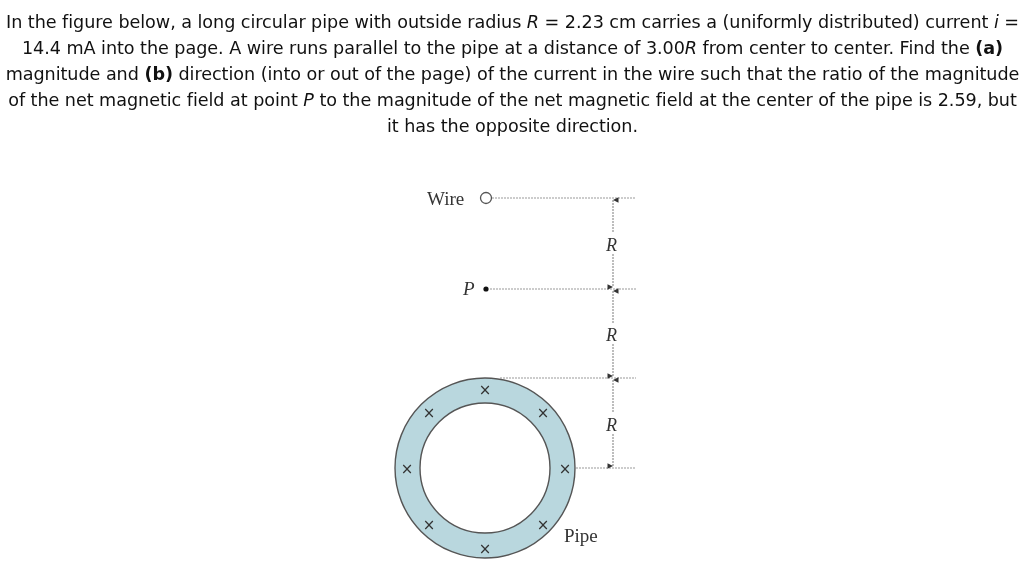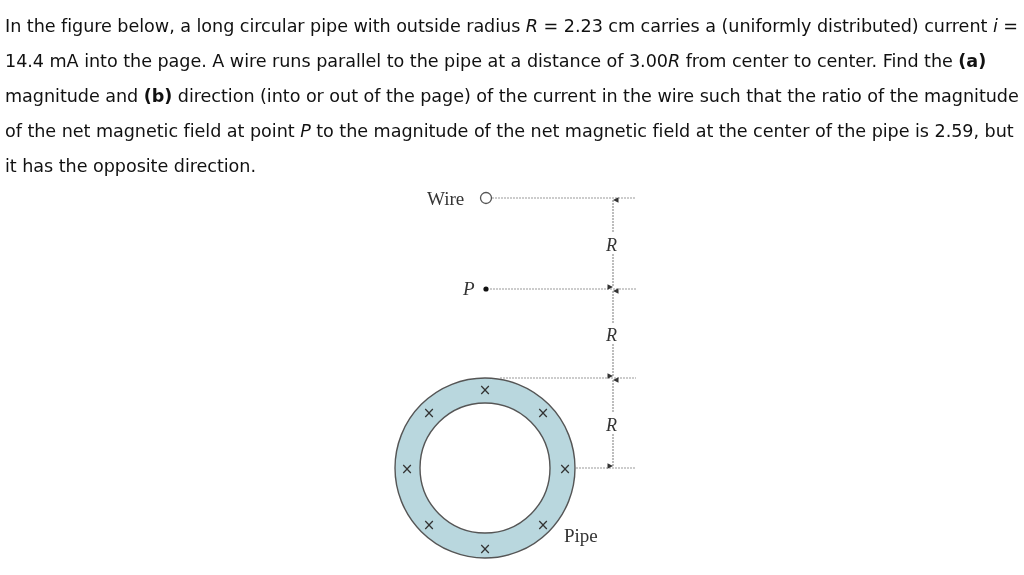--- a/index.html
+++ b/index.html
@@ -13,23 +13,24 @@
       position: relative;
       overflow: hidden;
     }
     .problem-text {
       position: absolute;
       left: 5px;
       top: 9px;
       width: 1015px;
       font-family: "DejaVu Sans", sans-serif;
       font-size: 17.6px;
-      line-height: 35px;
+      line-height: 26px;
       color: #111111;
       letter-spacing: -0.05px;
+      text-align: center;
     }
     .problem-text .it { font-style: italic; }
     .problem-text .b { font-weight: bold; }
     .figure {
       position: absolute;
       left: 0;
       top: 0;
       width: 1024px;
       height: 575px;
     }

